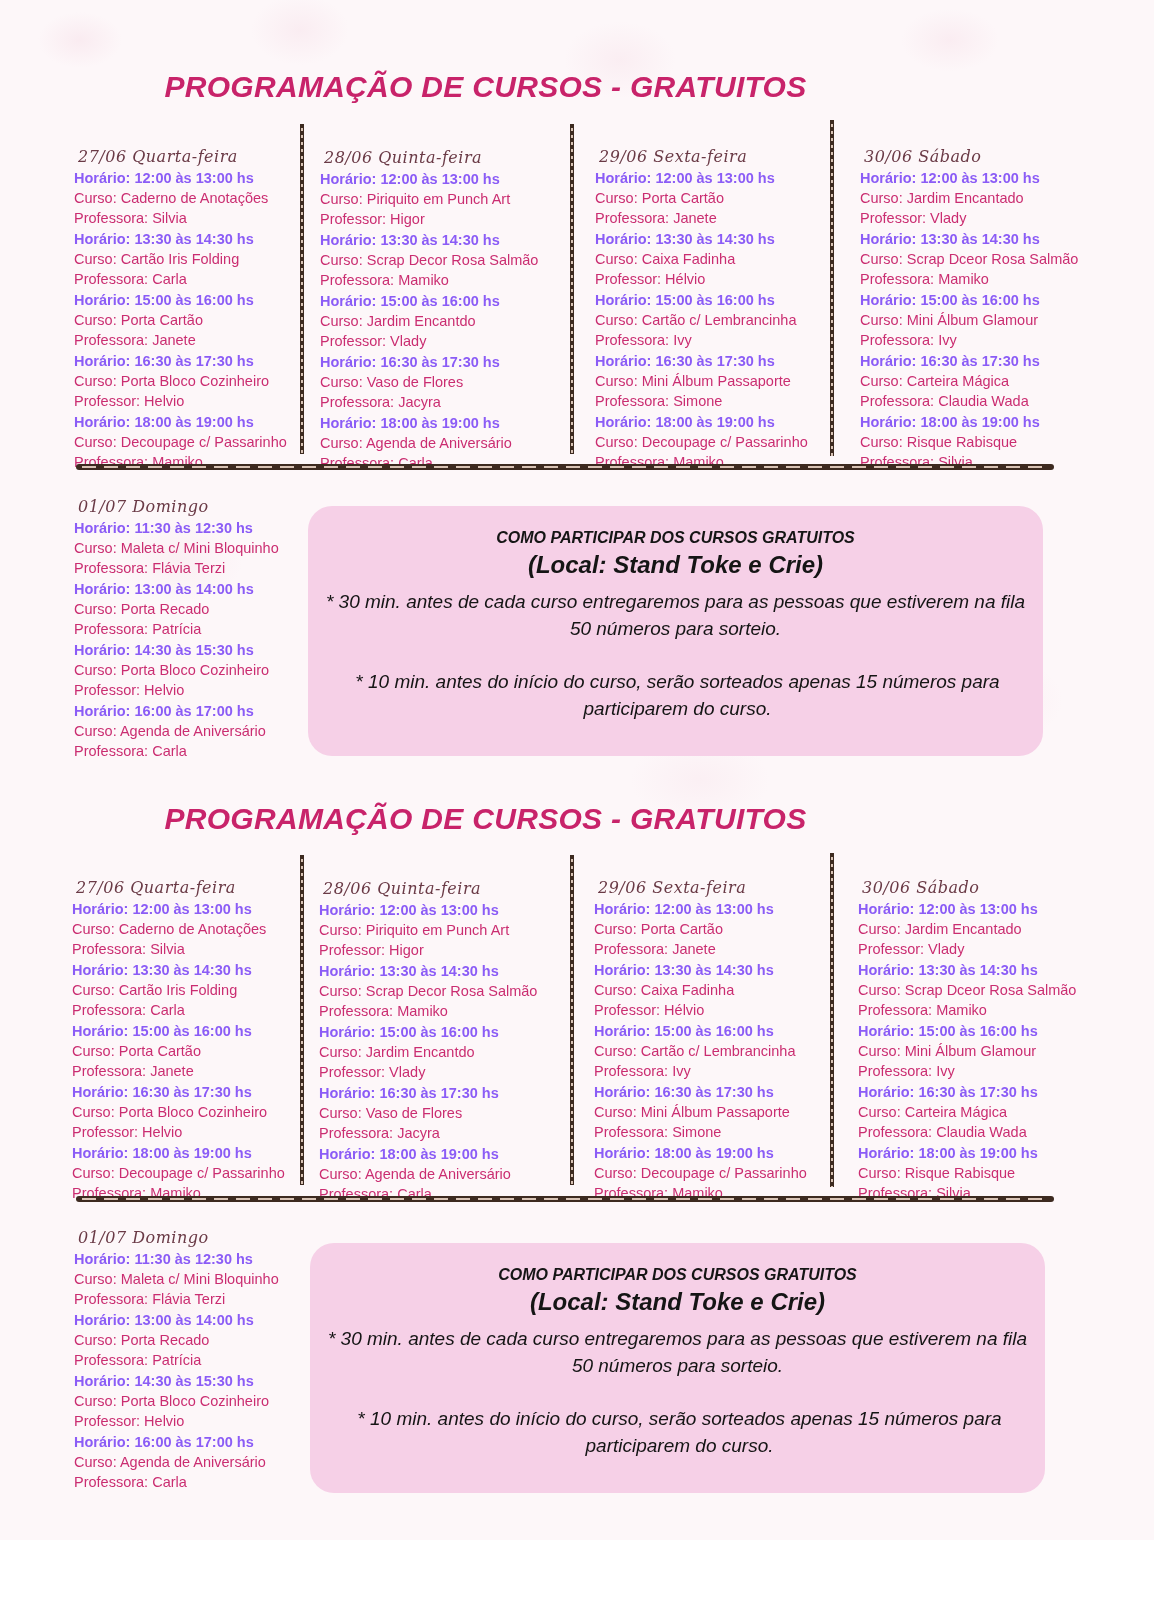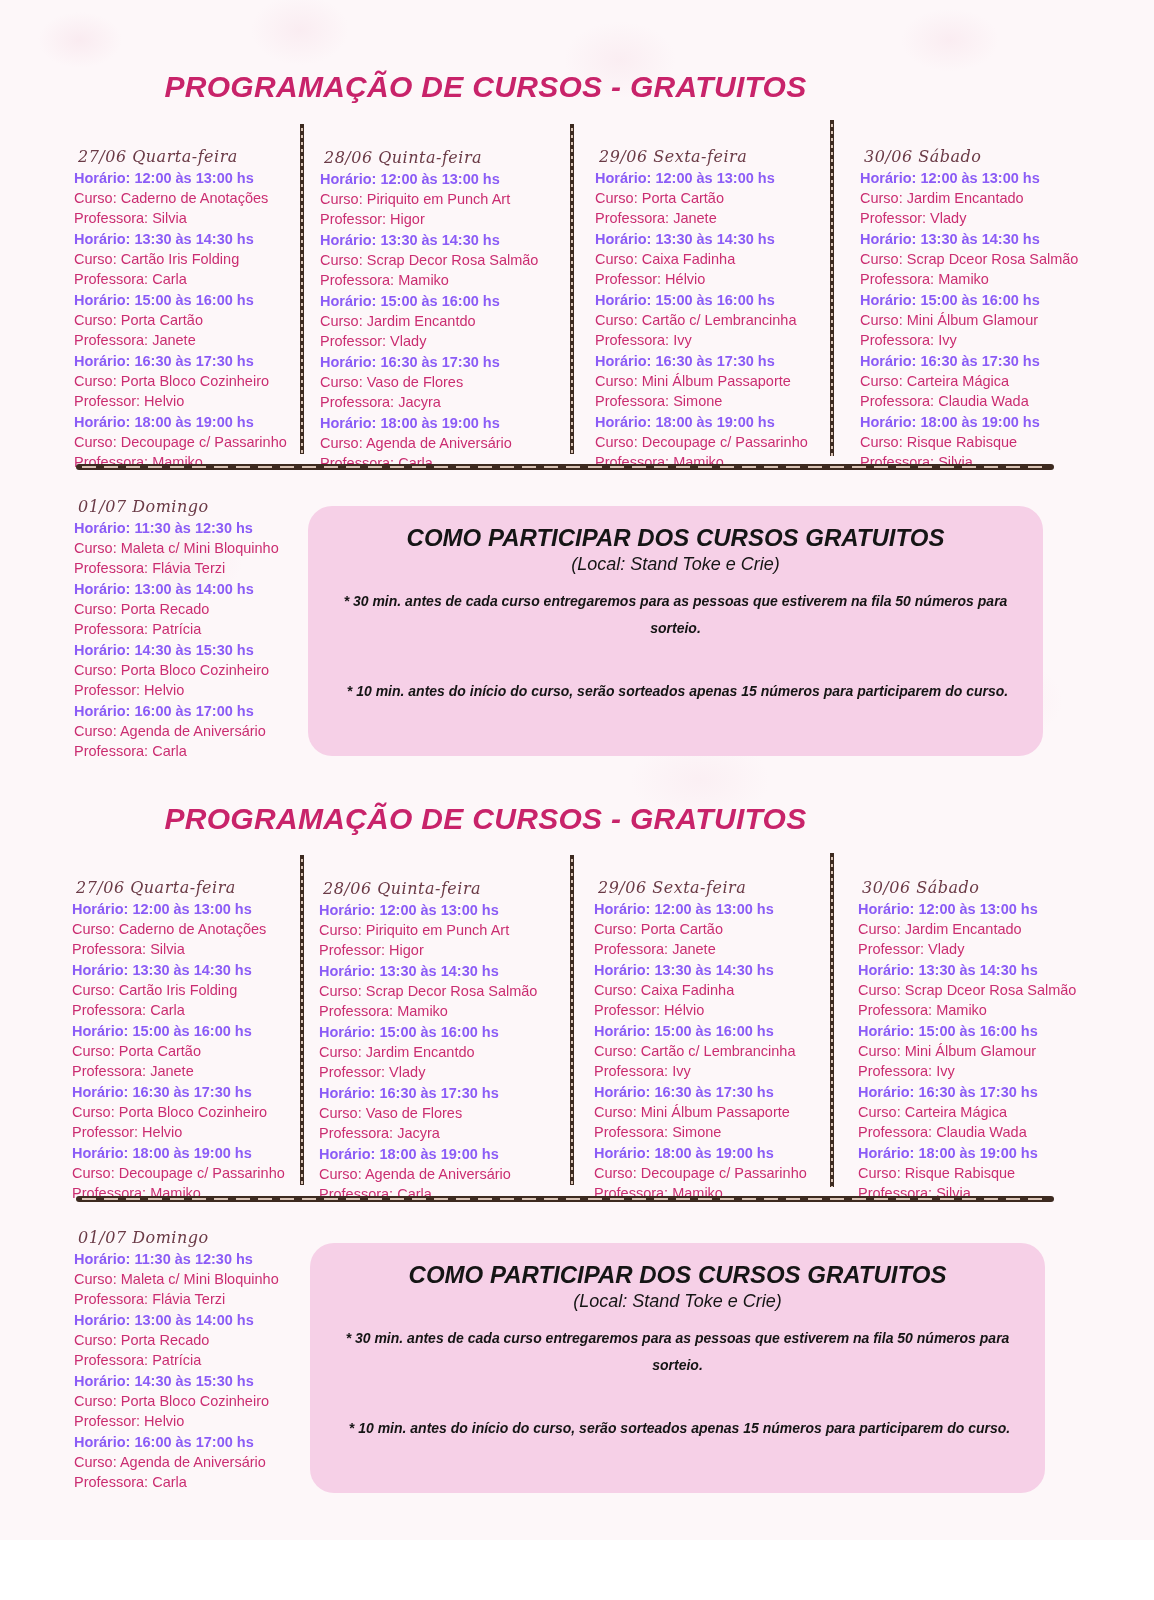--- a/index.html
+++ b/index.html
@@ -57,24 +57,24 @@
   }
   .hdiv::after {
     content: ""; position: absolute; left: 6px; right: 6px; top: 2px; height: 2px;
     background: repeating-linear-gradient(to right, #d9c3b5 0px, #d9c3b5 14px, transparent 14px, transparent 22px);
   }
   .info-box {
     position: absolute; background: #f6d0e7; border-radius: 24px;
     text-align: center; color: #151515;
     font-family: "Liberation Sans", sans-serif; font-style: italic;
   }
-  .info-box .box-title { font-weight: bold; font-size: 24px; line-height: 27px; margin-top: 18px; }
-  .info-box .box-sub { font-weight: normal; font-size: 18px; line-height: 27px; }
-  .info-box .rule { font-weight: bold; font-size: 14px; line-height: 27px; margin-top: 10px; padding: 0 12px; }
-  .info-box .rule + .rule { margin-top: 36px; padding-left: 16px; }
+  .info-box .box-title { font-weight: bold; font-size: 16px; line-height: 27px; margin-top: 18px; }
+  .info-box .box-sub { font-weight: bold; font-size: 24px; line-height: 27px; }
+  .info-box .rule { font-weight: normal; font-size: 19px; line-height: 27px; margin-top: 10px; padding: 0 12px; }
+  .info-box .rule + .rule { margin-top: 26px; padding-left: 16px; }
 </style>
 </head>
 <body>
 
 <div class="bg-pattern"></div>
 
 <div class="section" style="top:70px;">
   <div class="section-title">PROGRAMAÇÃO DE CURSOS - GRATUITOS</div>
 </div>
 <div class="day-col" style="left:74px;top:133px;">

